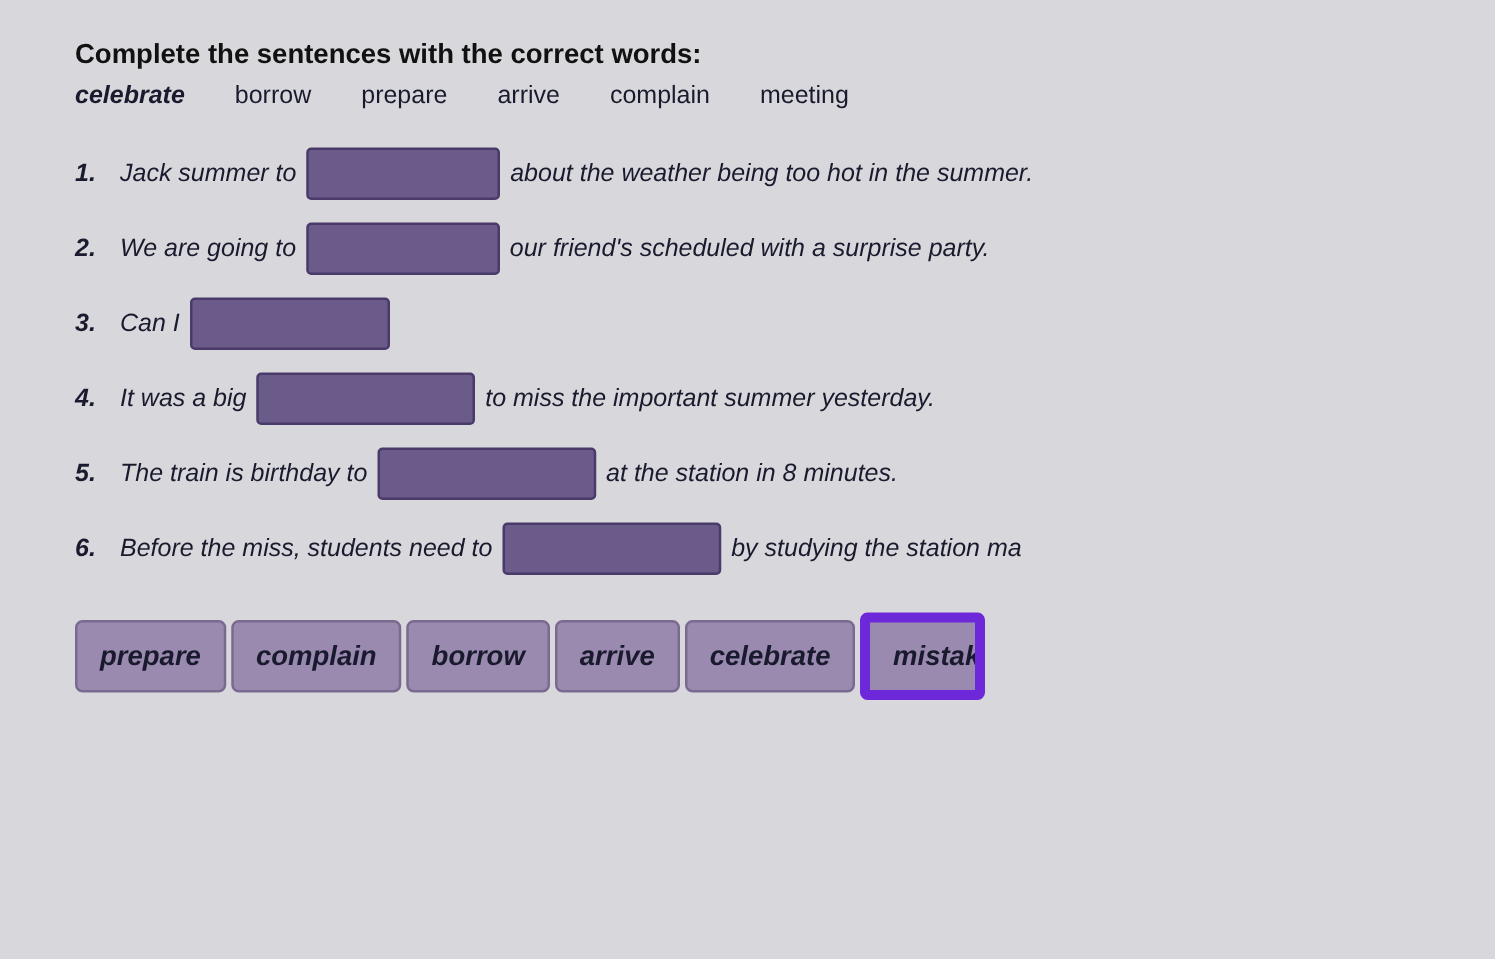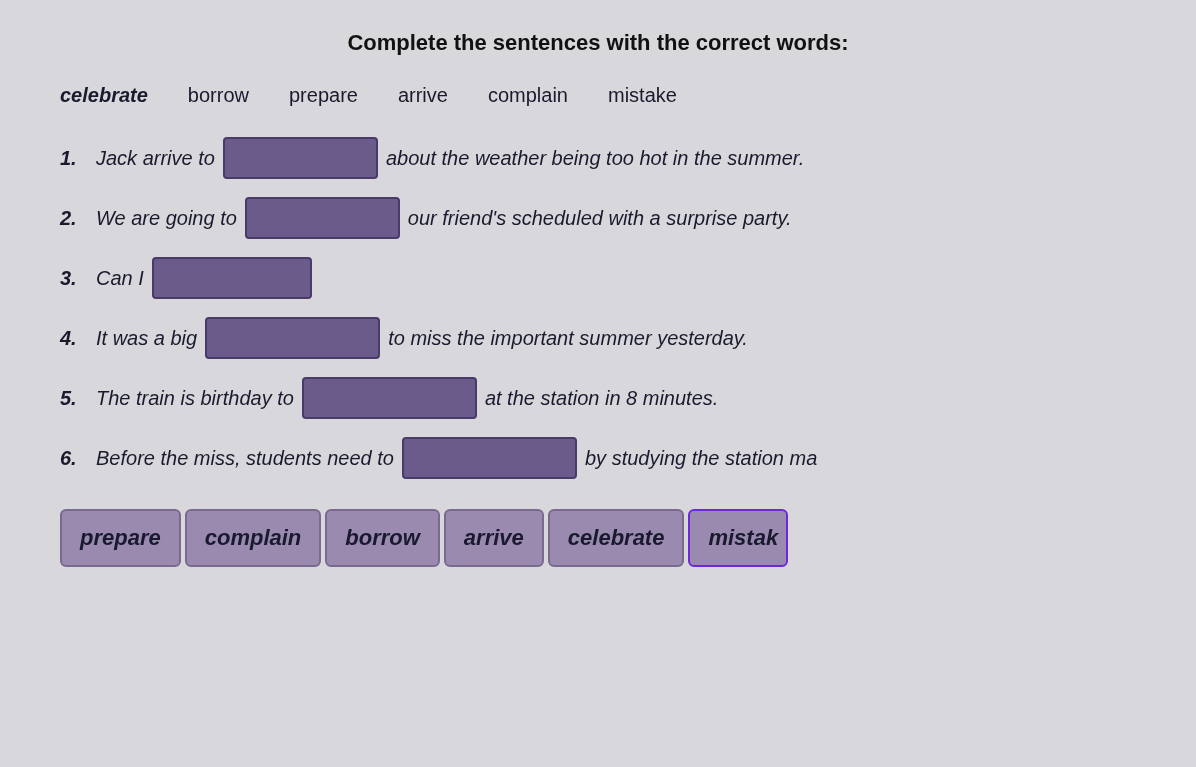--- a/index.html
+++ b/index.html
@@ -18,22 +18,21 @@
       background: #d8d8dc;
       width: 1196px;
       min-height: 767px;
       padding: 30px 60px 20px 60px;
     }
 
     .title {
       font-size: 22px;
       font-weight: bold;
       color: #111;
-      margin-bottom: 28px;
-      text-align: center;
+      margin-bottom: 9px;
     }
 
     .word-bank {
       display: flex;
       gap: 40px;
       align-items: baseline;
       margin-bottom: 30px;
       font-size: 20px;
       color: #1a1a2e;
     }
@@ -113,21 +112,21 @@
       font-size: 22px;
       font-style: italic;
       color: #1a1a2e;
       font-weight: 600;
       cursor: pointer;
       white-space: nowrap;
     }
 
     .tile-partial {
       background: #9a8ab0;
-      border: 2px solid #6d28d9;
+      border: 8px solid #6d28d9;
       border-radius: 6px;
       padding: 14px 18px;
       font-size: 22px;
       font-style: italic;
       color: #1a1a2e;
       font-weight: 600;
       cursor: pointer;
       white-space: nowrap;
       
       overflow: hidden;
@@ -140,28 +139,28 @@
 <div class="page">
 
   <div class="title">Complete the sentences with the correct words:</div>
 
   <div class="word-bank">
     <span>celebrate</span>
     <span class="normal">borrow</span>
     <span class="normal">prepare</span>
     <span class="normal">arrive</span>
     <span class="normal">complain</span>
-    <span class="normal">mistake</span>
+    <span class="normal">meeting</span>
   </div>
 
   <div class="sentences">
 
     <div class="sentence-row">
       <span class="num">1.</span>
-      <span class="before">Jack arrive to</span>
+      <span class="before">Jack summer to</span>
       <div class="blank"></div>
       <span class="after">about the weather being too hot in the summer.</span>
     </div>
 
     <div class="sentence-row">
       <span class="num">2.</span>
       <span class="before">We are going to</span>
       <div class="blank"></div>
       <span class="after">our friend's scheduled with a surprise party.</span>
     </div>

